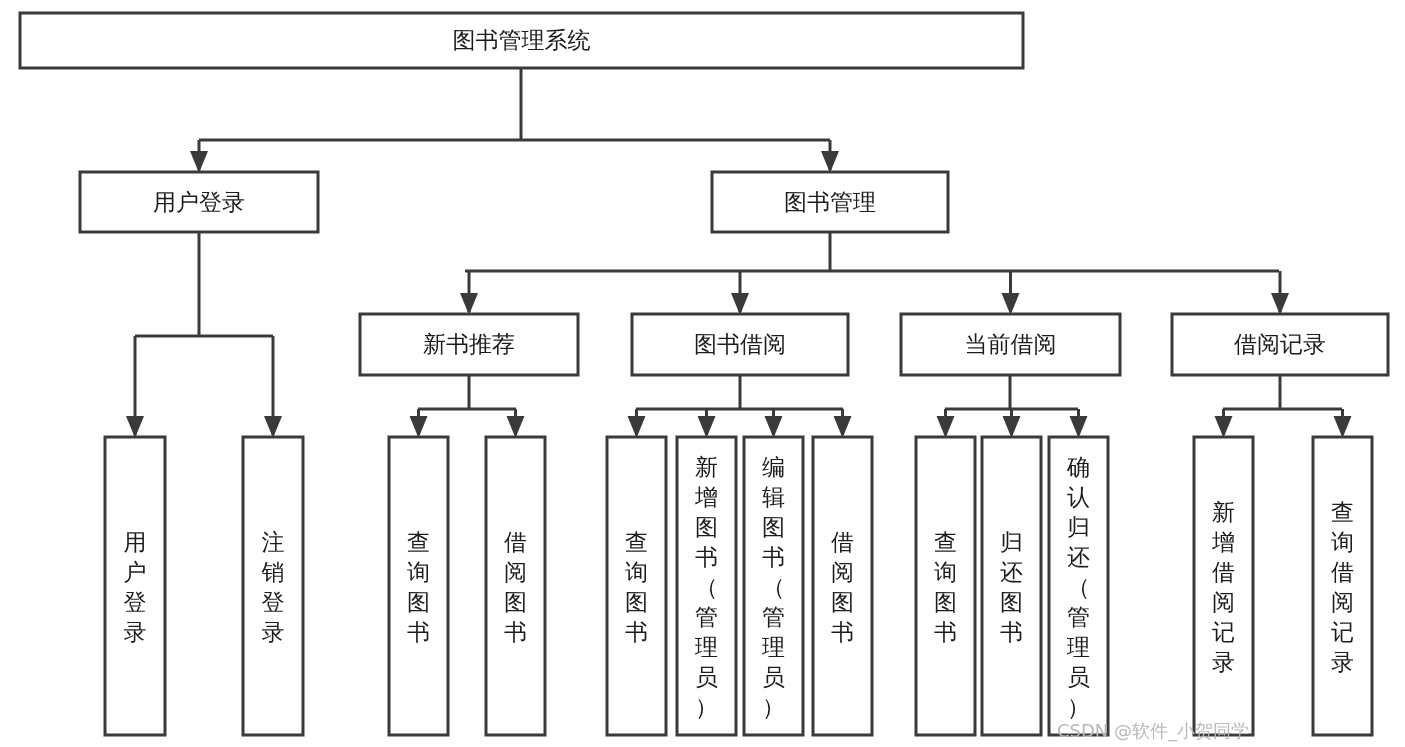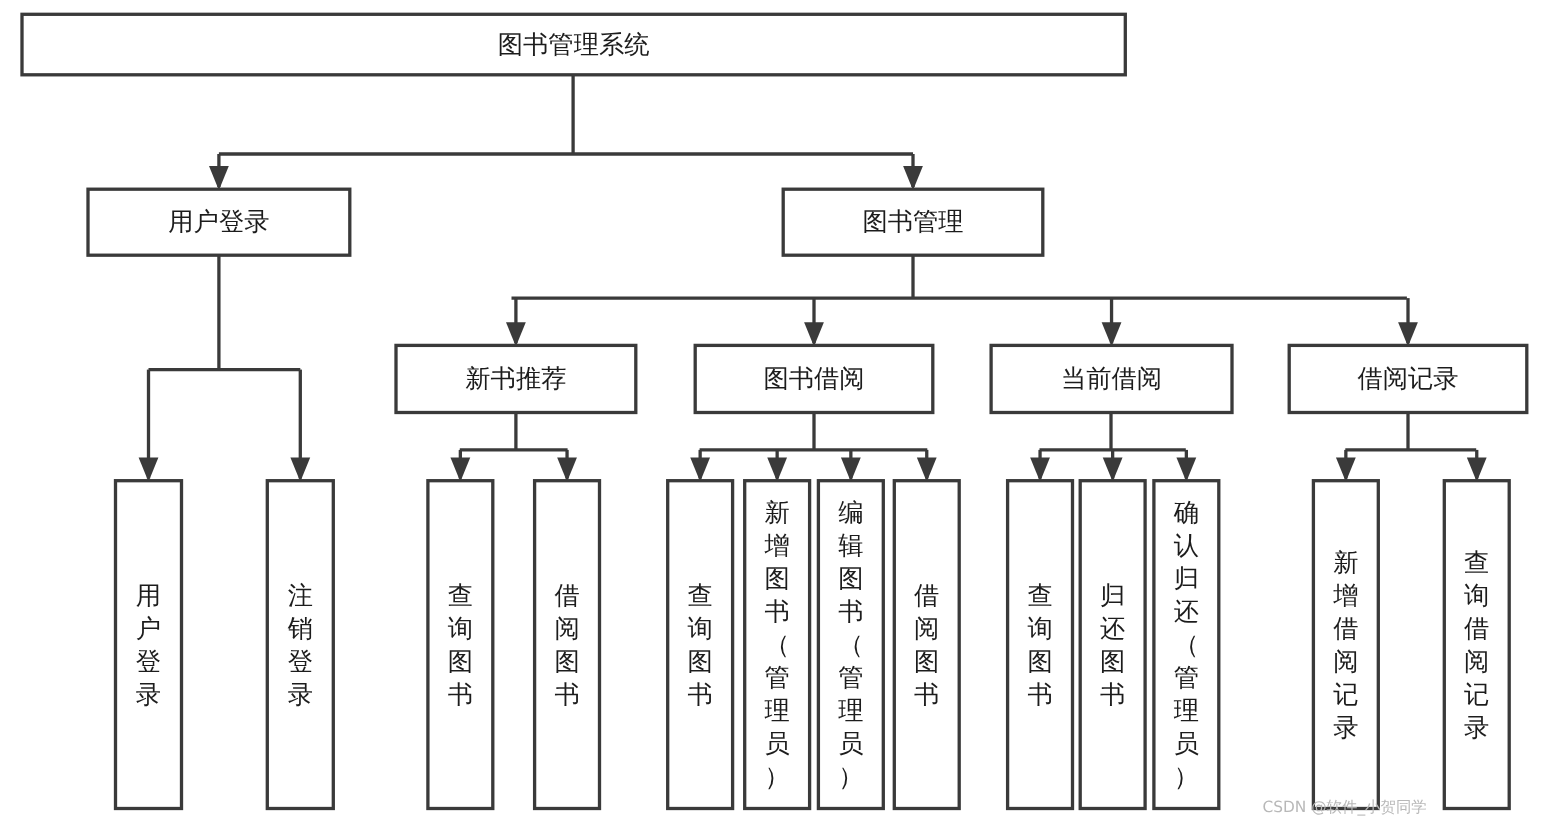--- a/index.html
+++ b/index.html
@@ -1,38 +1,38 @@
 <!DOCTYPE html>
 <html><head>
 <meta charset="utf-8">
 <style>
   html,body{margin:0;padding:0;background:#ffffff;}
   body{
     width:1405px;height:747px;
     font-family:"DejaVu Sans","Liberation Sans",sans-serif;
     overflow:hidden;
   }
-  #diagram-root{position:relative;width:1257px;height:747px;padding-left:48px;}
+  #diagram-root{position:relative;width:1257px;height:747px;}
   svg.diagram{position:absolute;top:0;left:0;width:1405px;height:747px;}
   .node-rect{fill:#ffffff;stroke:#3a3a3a;stroke-width:3;}
   .edge{stroke:#3a3a3a;stroke-width:3;fill:none;}
   .arrow-head{fill:#3a3a3a;stroke:none;}
   .node-label{
     fill:#1c1c1c;
     font-family:"DejaVu Sans","Liberation Sans",sans-serif;
     text-anchor:middle;
     dominant-baseline:middle;
   }
   .label-h{font-size:23px;}
   .label-v{font-size:23px;}
   .vchar{font-size:23px;}
   .watermark{
     position:absolute;
     right:8px;bottom:4px;
-    font-size:14px;
+    font-size:18px;
     color:#b8b8b8;
     font-family:"DejaVu Sans","Liberation Sans",sans-serif;
     white-space:nowrap;
     pointer-events:none;
   }
 </style>
 </head>
 <body>
 
 <div id="diagram-root">

